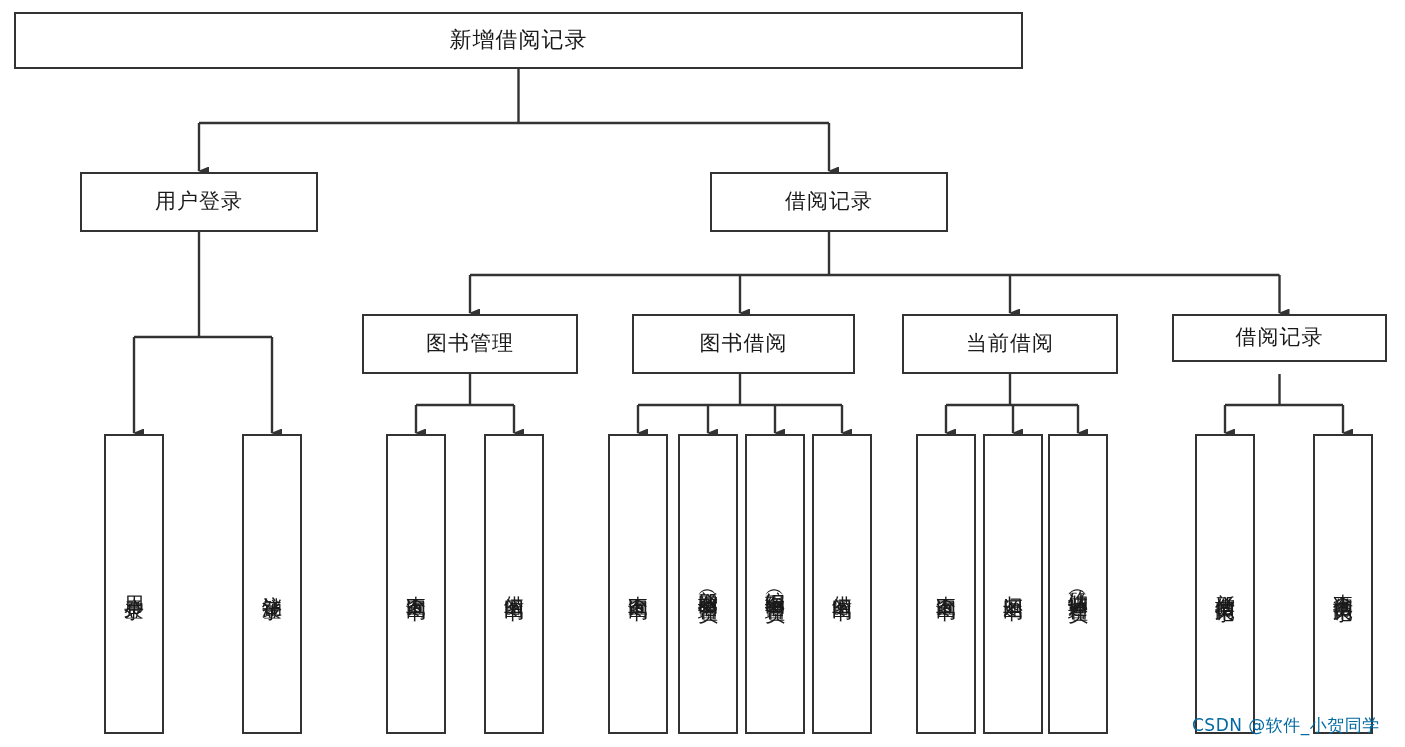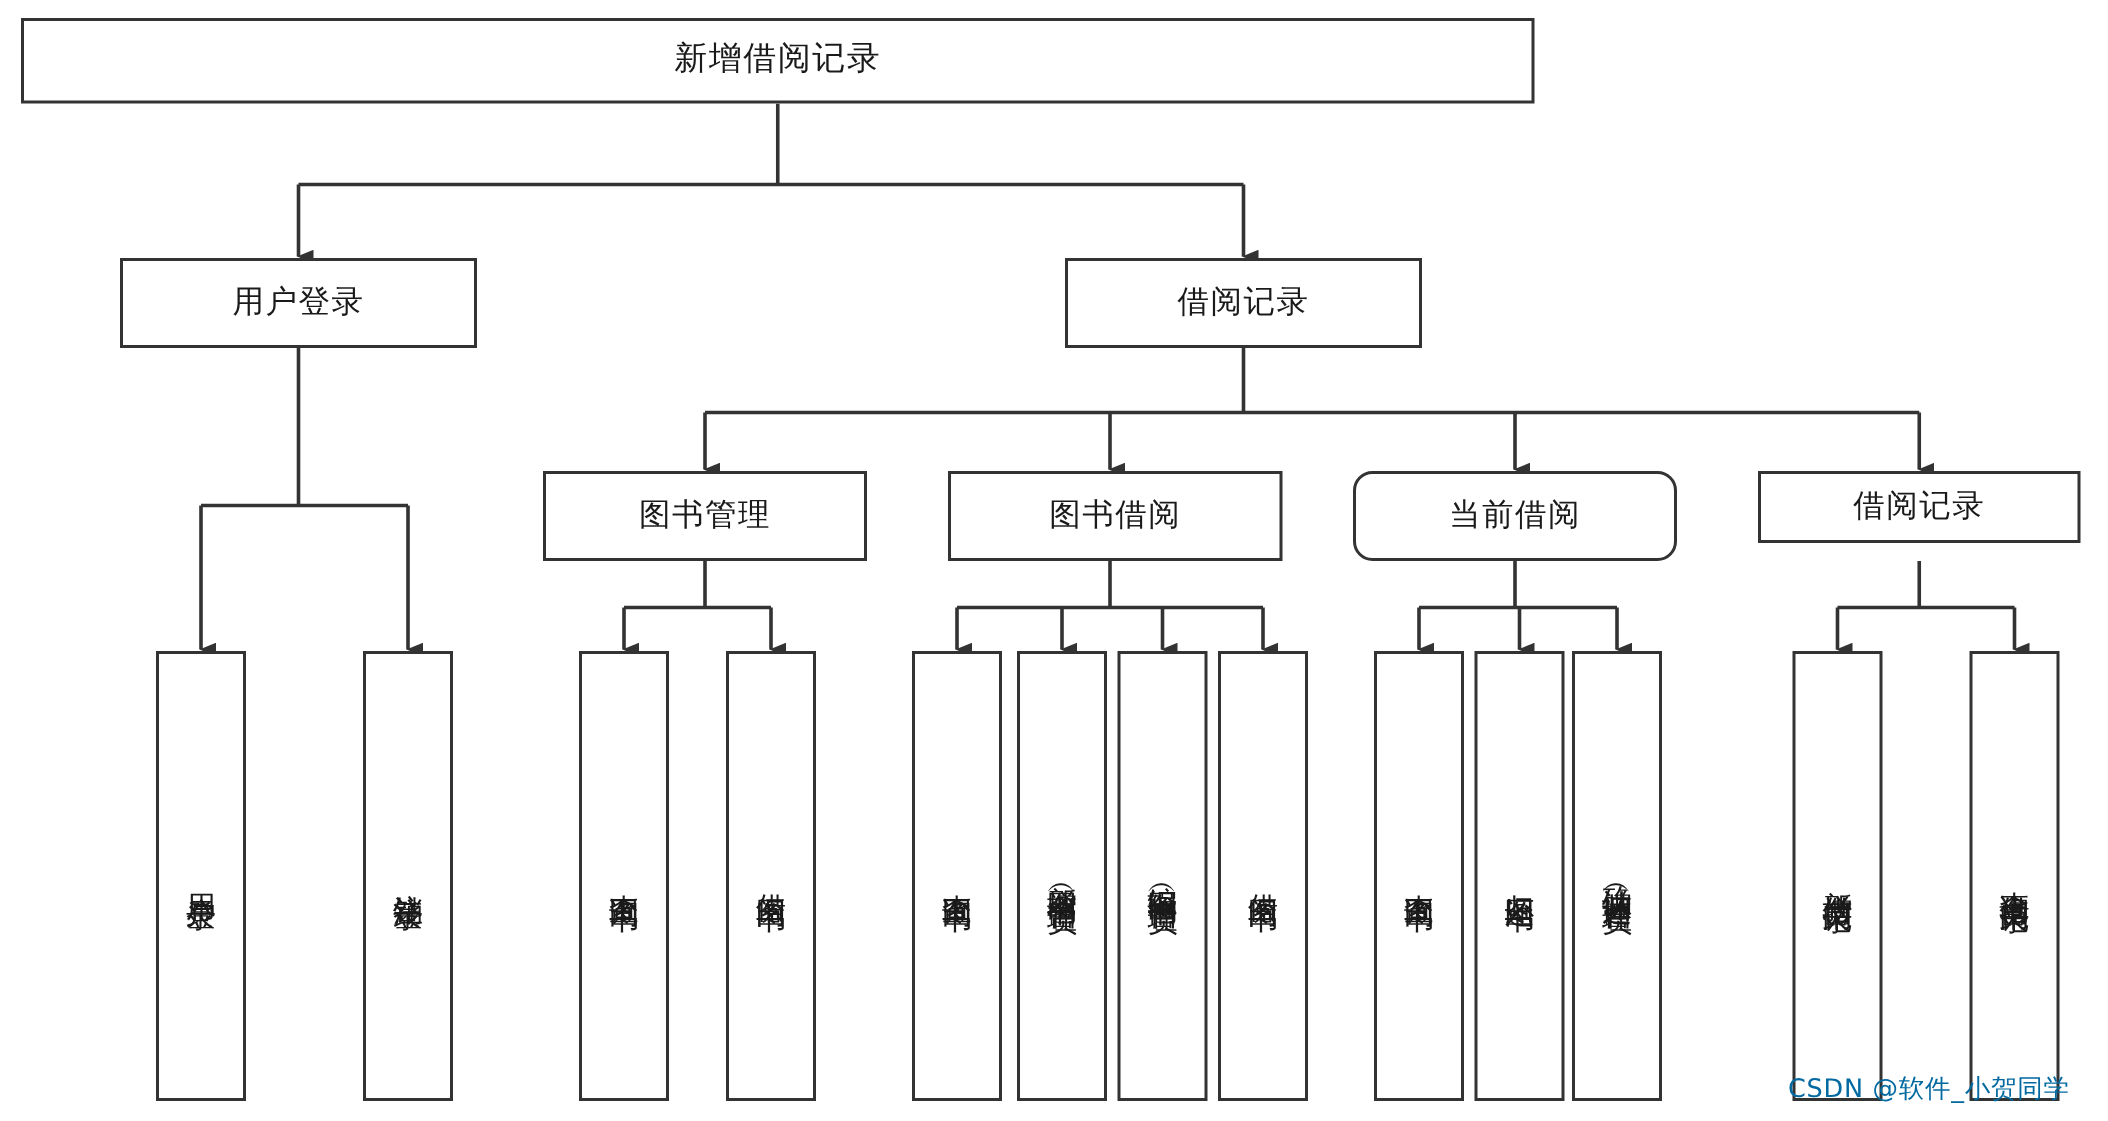--- a/index.html
+++ b/index.html
@@ -123,21 +123,21 @@
       </div>
       <div class="node horiz" style="left: 710px; top: 172px; width: 238px; height: 60px;">
         <span>借阅记录</span>
       </div>
       <div class="node horiz" style="left: 362px; top: 314px; width: 216px; height: 60px;">
         <span>图书管理</span>
       </div>
       <div class="node horiz" style="left: 632px; top: 314px; width: 223px; height: 60px;">
         <span>图书借阅</span>
       </div>
-      <div class="node horiz" style="left: 902px; top: 314px; width: 216px; height: 60px; border-radius: 13px;">
+      <div class="node horiz" style="left: 902px; top: 314px; width: 216px; height: 60px;">
         <span>当前借阅</span>
       </div>
       <div class="node horiz" style="left: 1172px; top: 314px; width: 215px; height: 48px;">
         <span>借阅记录</span>
       </div>
       <div class="node vert" style="left: 104px; top: 434px; width: 60px; height: 300px;">
         <span class="vtext">用户登录</span>
       </div>
       <div class="node vert" style="left: 242px; top: 434px; width: 60px; height: 300px;">
         <span class="vtext">注销登录</span>

